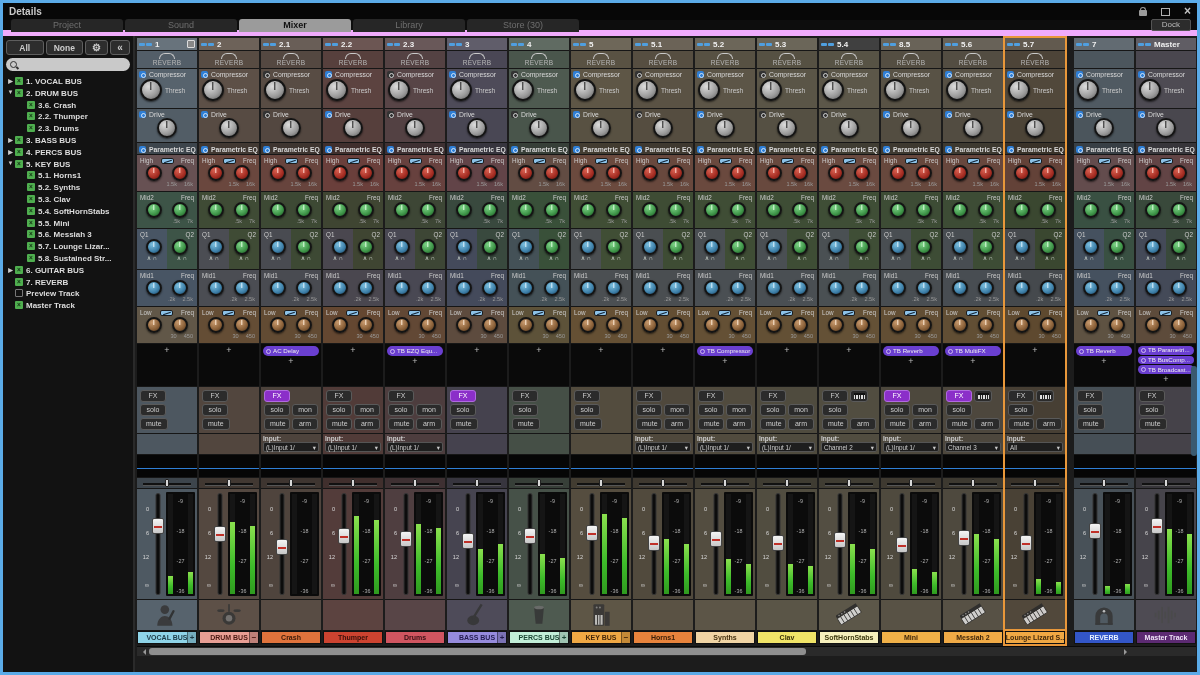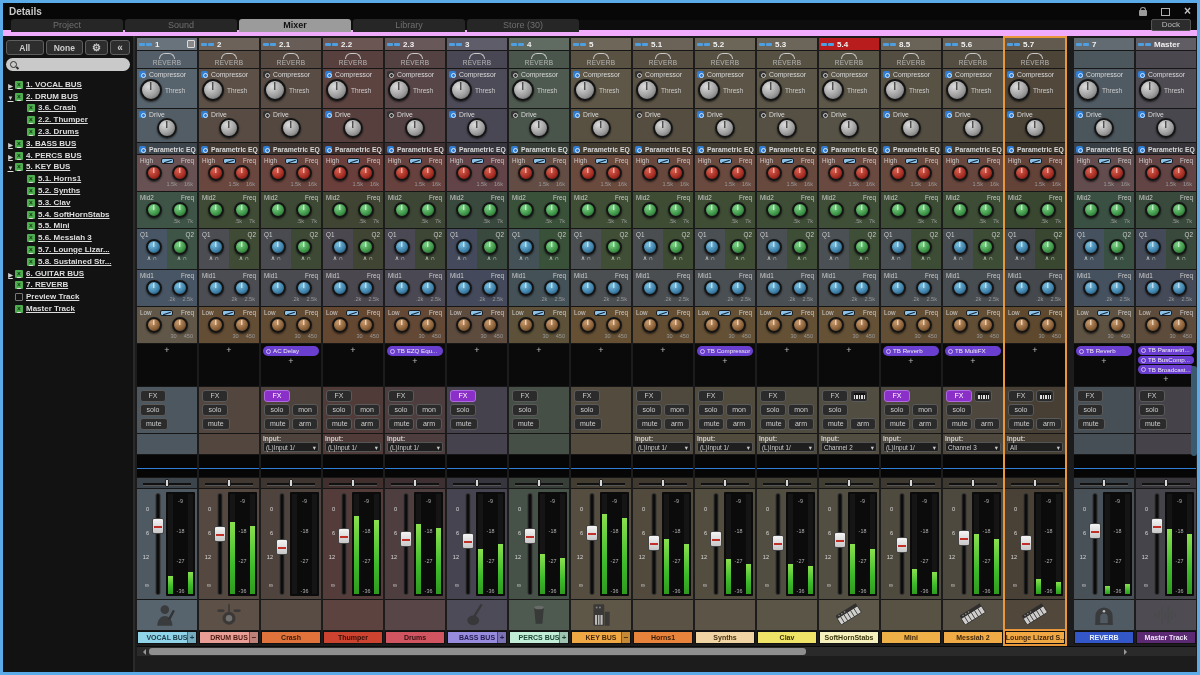--- a/index.html
+++ b/index.html
@@ -29,21 +29,21 @@
   .sidebar{flex:0 0 132px;background:#121212;border-right:2px solid #2a2a2a;padding:4px 3px;overflow:hidden;}
   .sb-btnrow{display:flex;gap:2px;margin-bottom:3px;}
   .sb-btn{background:#2d2d2d;border:1px solid #5e5e5e;border-radius:3px;color:#ccc;font-size:8.5px;font-weight:bold;
           height:15px;flex:1;text-align:center;line-height:13px;cursor:pointer;}
   .sb-btn.icon{flex:0 0 20px;font-size:10px;line-height:12px;}
   .sb-search{height:13px;background:#c9c9c9;border-radius:7px;display:flex;align-items:center;padding:0 4px;margin-bottom:6px;}
   .sb-search .mag{width:7px;height:7px;border:1.6px solid #333;border-radius:50%;position:relative;flex:0 0 7px;}
   .sb-search .mag::after{content:'';position:absolute;width:3px;height:1.6px;background:#333;left:5px;top:5px;transform:rotate(45deg);}
   .sb-search input{border:none;background:transparent;outline:none;width:100px;font-size:8px;height:11px;}
   .tree{font-size:8px;font-weight:bold;color:#ddd;}
-  .tree-row{display:flex;align-items:flex-end;height:11.8px;cursor:pointer;white-space:nowrap;text-decoration:underline;}
+  .tree-row{display:flex;align-items:flex-start;height:11.8px;cursor:pointer;white-space:nowrap;}
   .tree-arrow{width:9px;font-size:6px;color:#ccc;text-align:center;flex:0 0 9px;}
   .tree-cb{width:8px;height:8px;border-radius:1px;margin-right:3px;flex:0 0 8px;background:#4fae4f;color:#123312;
            font-size:6.5px;line-height:8px;text-align:center;font-weight:bold;}
   .tree-cb.un{background:transparent;border:1px solid #777;}
   
   .mixer{flex:1;position:relative;background:#1c1c1c;padding:2px 1px 0 2px;overflow:hidden;display:flex;flex-direction:column;}
   .strips{display:flex;align-items:flex-start;}
   .strip{flex:0 0 60px;width:60px;margin-right:2px;display:flex;flex-direction:column;position:relative;background:#111;}
   .strip.gap{margin-left:7px;}
   .strip.sel{outline:2px solid #e8973a;outline-offset:0px;z-index:2;}
@@ -2183,21 +2183,21 @@
     </div>
     <div class="sec trk-icon" style="background:#5a5547">
       
     </div>
     <div class="name-row" style="background:#f0e468;color:#3c340a;">
       <span>Clav</span>
 
     </div>
   </div>
           <div class="strip  ">
-    <div class="sec hdr" style="background:#b91c1c">
+    <div class="sec hdr" style="background:#404040">
       <span class="st-ico">
                 <i></i>
                 <i></i>
               </span>
       <span class="num">5.4</span>
 
     </div>
     <div class="sec send" style="background:#575345">
       <span class="arc"></span>
               <span class="send-lbl">REVERB</span>

